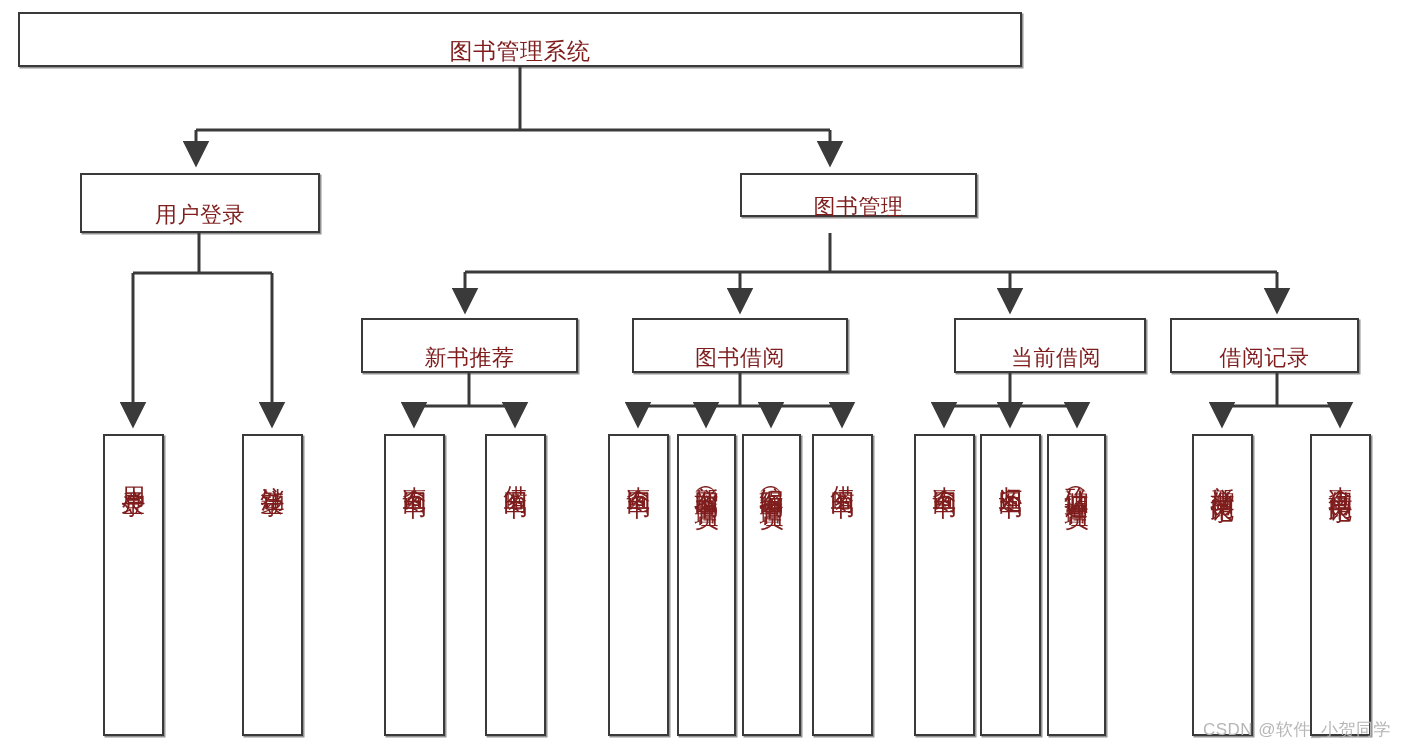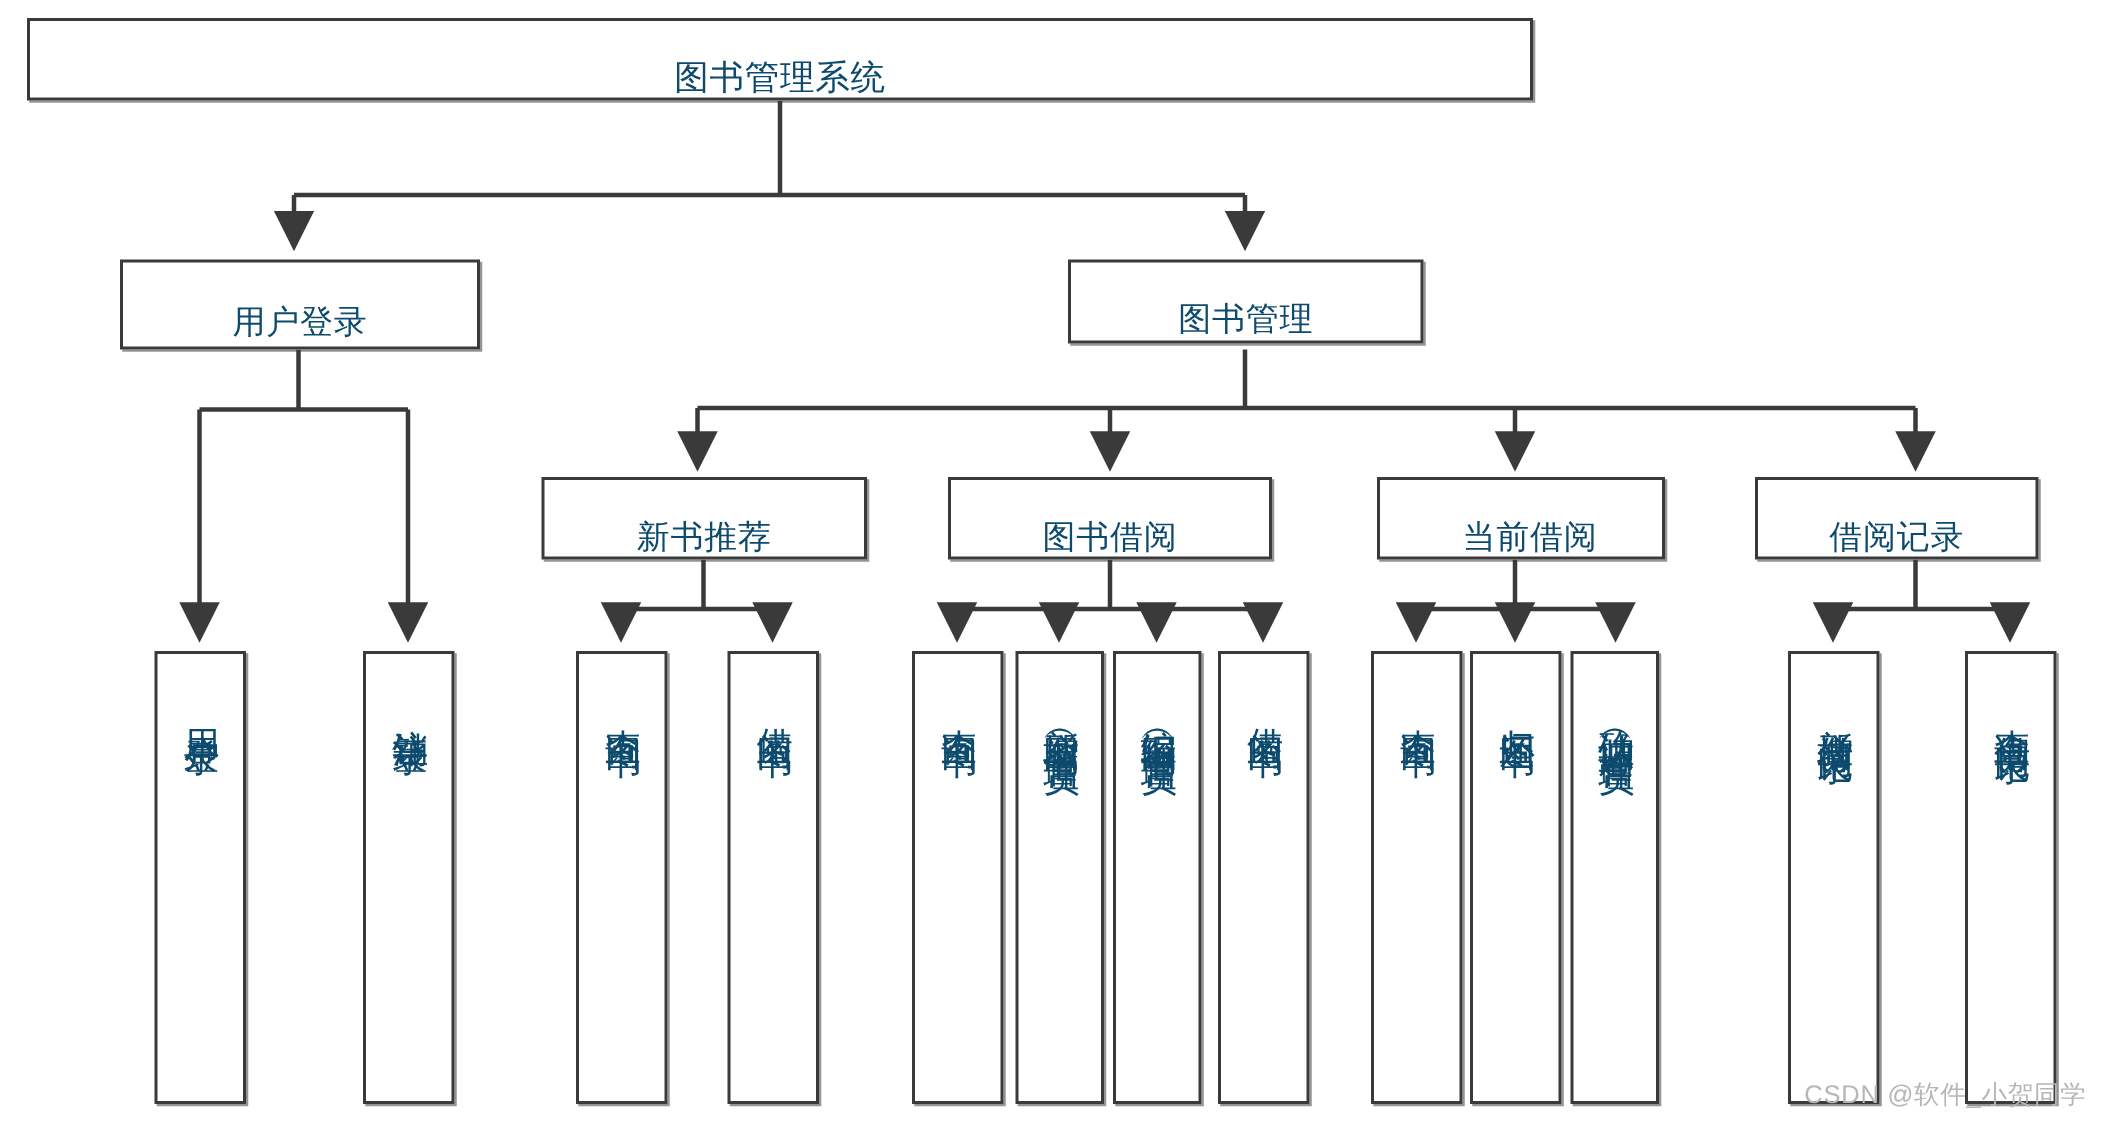--- a/index.html
+++ b/index.html
@@ -24,21 +24,21 @@
     position:absolute;
     box-sizing:border-box;
     background:#ffffff;
     border:2px solid #3a3a3a;
     display:flex;
     align-items:center;
     justify-content:center;
     box-shadow:1.5px 1.5px 0 rgba(60,60,60,0.55);
   }
   .node .label{
-    color:#0c4a6e;
+    color:#7f1d1d;
     line-height:1.18;
     text-align:center;
     white-space:nowrap;
     margin-top:24px;
   }
   
   .node.horiz .label{
     font-size:22px;
     letter-spacing:0.5px;
   }
@@ -124,33 +124,33 @@
   </svg>
 
   <div class="node horiz root" style="left:18px; top:12px; width:1004px; height:55px;">
     <span class="label">图书管理系统</span>
   </div>
 
   <div class="node horiz" style="left:80px; top:173px; width:240px; height:60px;">
     <span class="label">用户登录</span>
   </div>
 
-  <div class="node horiz" style="left:712px; top:173px; width:237px; height:56px;">
+  <div class="node horiz" style="left:740px; top:173px; width:237px; height:44px;">
     <span class="label">图书管理</span>
   </div>
 
   <div class="node horiz" style="left:361px; top:318px; width:217px; height:55px;">
     <span class="label">新书推荐</span>
   </div>
 
   <div class="node horiz" style="left:632px; top:318px; width:216px; height:55px;justify-content:center;">
     <span class="label">图书借阅</span>
   </div>
 
-  <div class="node horiz" style="left:918px; top:318px; width:192px; height:55px;padding-left:12px;">
+  <div class="node horiz" style="left:954px; top:318px; width:192px; height:55px;padding-left:12px;">
     <span class="label">当前借阅</span>
   </div>
 
   <div class="node horiz" style="left:1170px; top:318px; width:189px; height:55px;">
     <span class="label">借阅记录</span>
   </div>
 
   <div class="node vert" style="left:103px; top:434px; width:61px; height:302px;">
     <span class="label">用户登录</span>
   </div>

